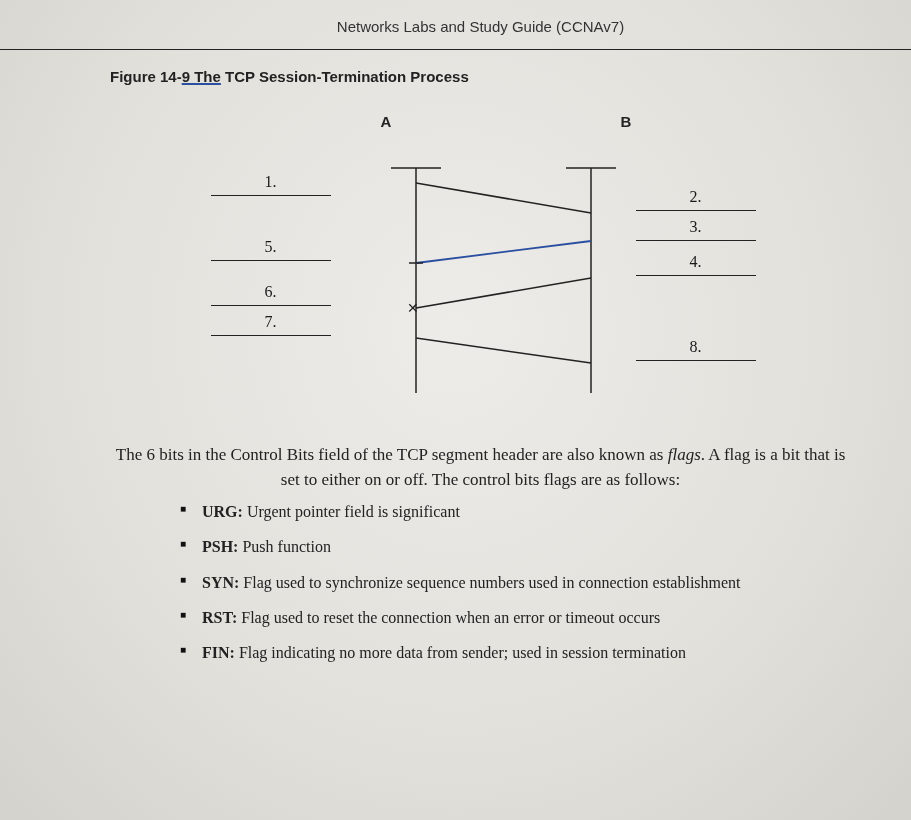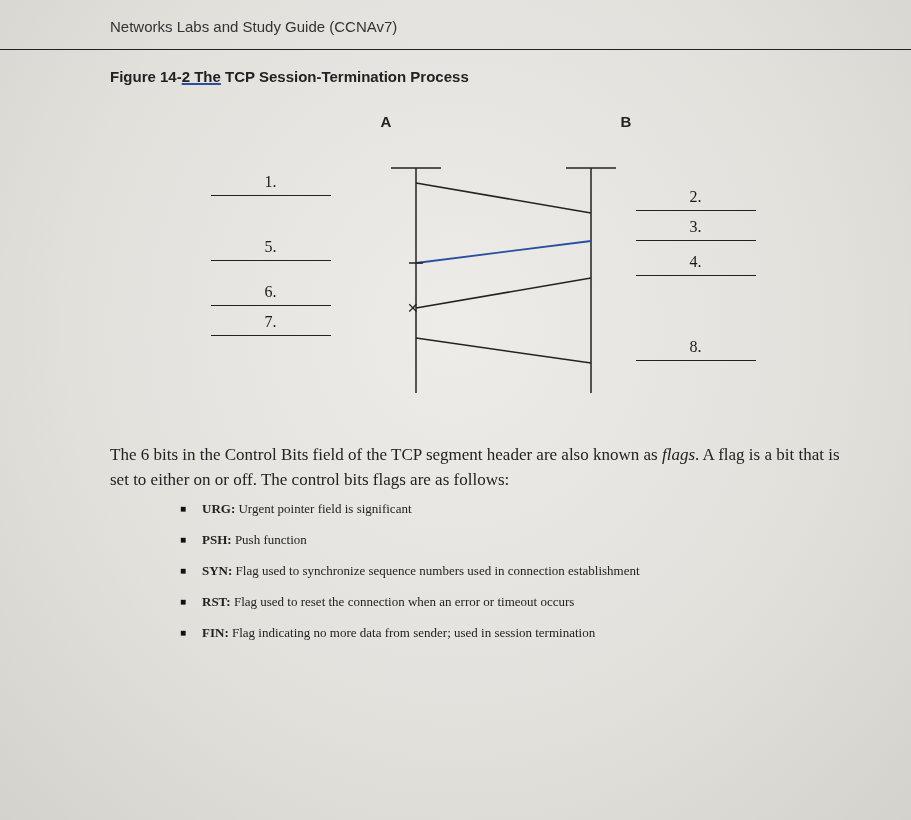--- a/index.html
+++ b/index.html
@@ -18,20 +18,21 @@
     box-sizing: border-box;
     width: 100%;
     height: 100%;
     background: radial-gradient(ellipse at 50% 40%, #edece8 0%, #e2e0db 60%, #d4d2cc 100%);
   }
   .running-head {
     font-family: Arial, Helvetica, sans-serif;
     font-size: 15px;
     color: #333;
     margin-bottom: 14px;
+    text-align: center;
   }
   .rule {
     border: none;
     border-top: 1.5px solid #222;
     margin: 0 -60px 18px -110px;
   }
   .fig-caption {
     font-family: Arial, Helvetica, sans-serif;
     font-size: 15px;
     font-weight: bold;
@@ -92,30 +93,31 @@
     font-weight: bold;
     font-size: 21px;
     color: #111;
     margin: 10px 0 6px 0;
   }
   .para {
     font-size: 17px;
     line-height: 1.45;
     color: #222;
     margin: 0 0 8px 0;
+    text-align: center;
   }
   .em { font-style: italic; }
   ul.flags {
     list-style: none;
     padding: 0 40px 0 70px;
     margin: 8px 0 0 0;
   }
   ul.flags li {
     position: relative;
-    font-size: 13px;
+    font-size: 16px;
     line-height: 1.45;
     color: #222;
     margin-bottom: 12px;
     padding-left: 22px;
     text-align: justify;
   }
   ul.flags li::before {
     content: "■";
     position: absolute;
     left: 0;
@@ -127,21 +129,21 @@
 </style>
 </head>
 <body>
 
 <div class="page">
 
   <div class="running-head">Networks Labs and Study Guide (CCNAv7)</div>
   <hr class="rule">
 
   <div class="fig-caption">
-    <span class="fignum">Figure 14-</span><span class="fignum underlined">2   The</span><span> TCP Session-Termination Process</span>
+    <span class="fignum">Figure 14-</span><span class="fignum underlined">9   The</span><span> TCP Session-Termination Process</span>
   </div>
 
   <div class="diagram-wrap">
     <div class="col-label a">A</div>
     <div class="col-label b">B</div>
 
     <div class="blank-line blank-left r1"><span>1.</span></div>
     <div class="blank-line blank-left r5"><span>5.</span></div>
     <div class="blank-line blank-left r6"><span>6.</span></div>
     <div class="blank-line blank-left r7"><span>7.</span></div>

